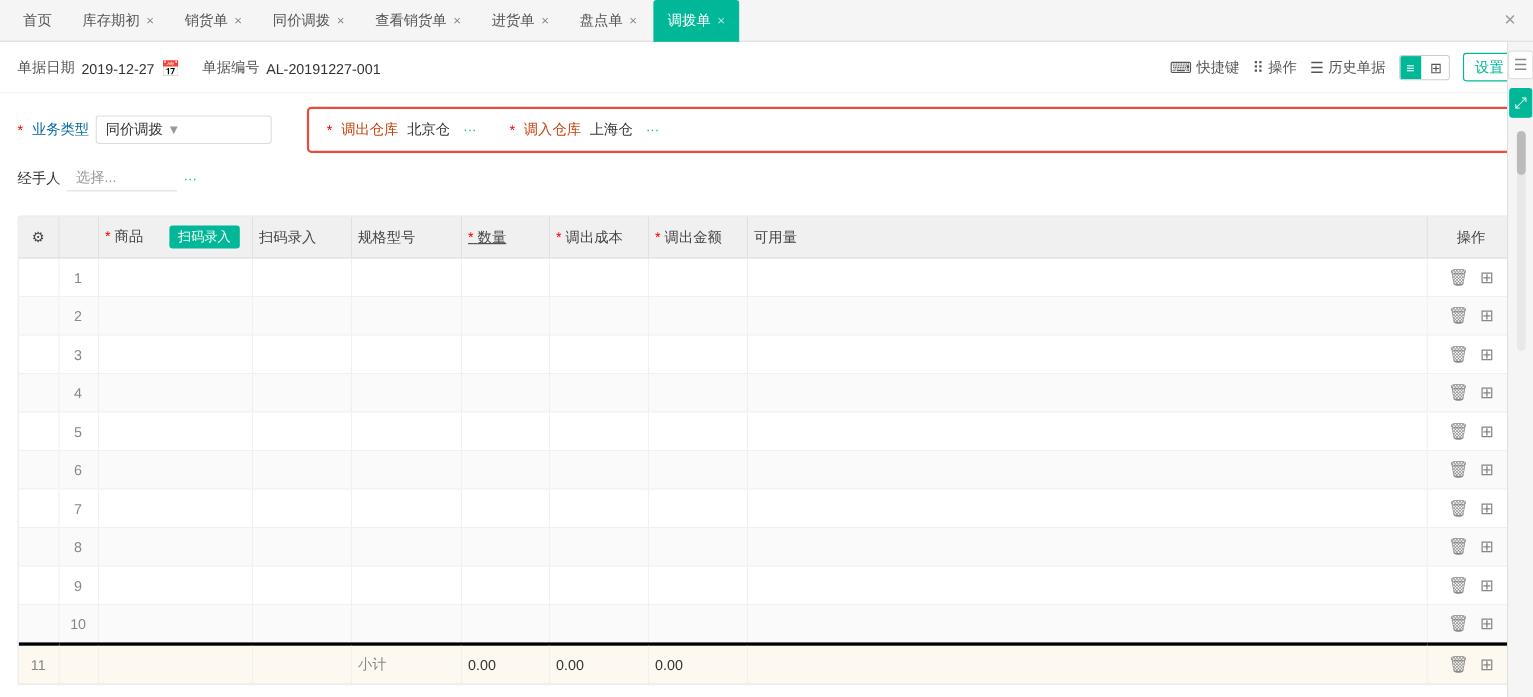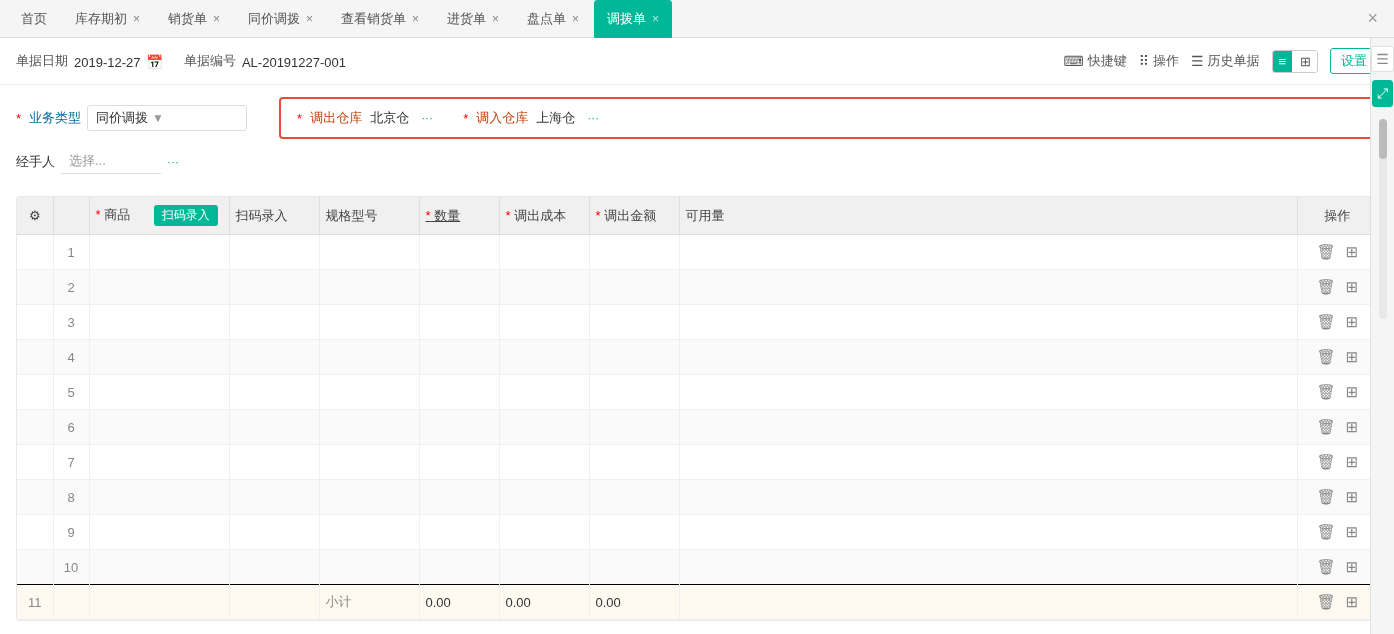--- a/index.html
+++ b/index.html
@@ -139,21 +139,21 @@
     .ops-cell {
       display: flex; align-items: center; gap: 6px; justify-content: center;
     }
     .op-icon {
       color: #888; cursor: pointer; font-size: 15px; padding: 2px;
     }
 
     
     .subtotal-row td {
       background: #fef9f0 !important; font-size: 13px;
-      border-top: 1px solid #000000;
+      border-top: 3px solid #000000;
     }
     .subtotal-label { color: #888; padding-left: 6px; }
 
     
     .gear-th {
       width: 36px; text-align: center;
     }
 
     
     .scan-btn {

